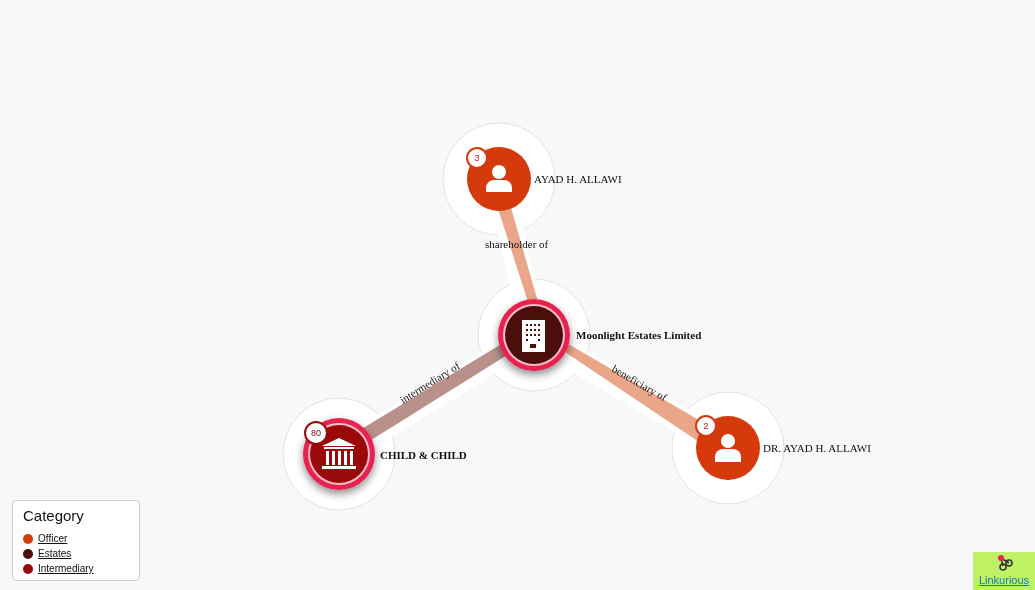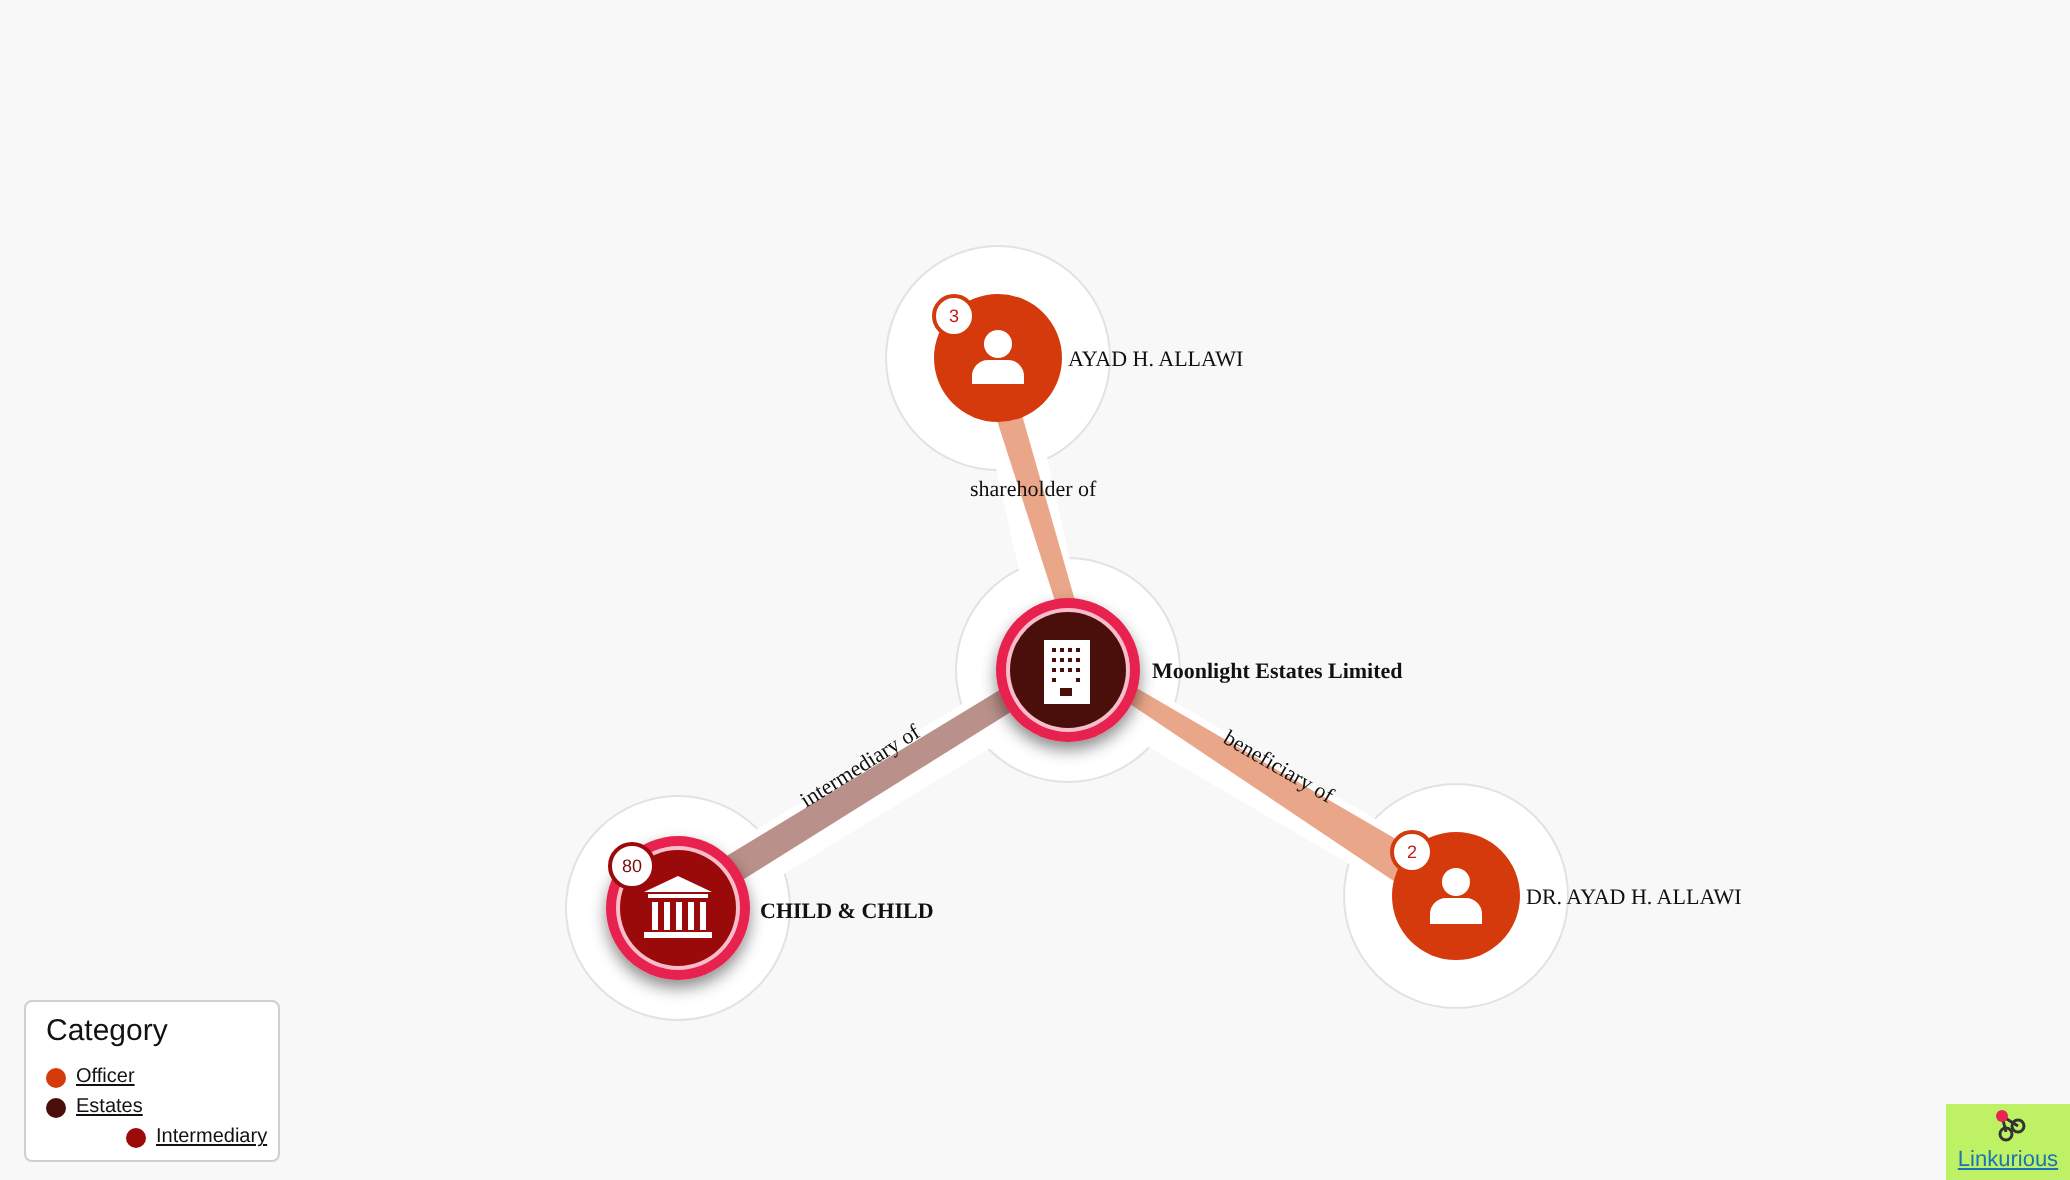--- a/index.html
+++ b/index.html
@@ -122,21 +122,21 @@
 <div class="legend">
   <div class="legend-title">Category</div>
   <div class="legend-item" style="top:32px;">
     <span class="legend-dot" style="background:#d43a0c;"></span>
     <span>Officer</span>
   </div>
   <div class="legend-item" style="top:47px;">
     <span class="legend-dot" style="background:#4a0f0a;"></span>
     <span>Estates</span>
   </div>
-  <div class="legend-item" style="top:62px;margin-left:40px;">
+  <div class="legend-item" style="top:62px;">
     <span class="legend-dot" style="background:#9a0a0a;"></span>
     <span>Intermediary</span>
   </div>
 </div>
 
 <div class="brand">
   <svg class="brand-icon" width="18" height="18" viewBox="0 0 18 18">
     <line x1="5" y1="4" x2="7" y2="12" stroke="#333" stroke-width="1.5"></line>
     <line x1="5" y1="4" x2="13" y2="9" stroke="#333" stroke-width="1.5"></line>
     <circle cx="5" cy="4" r="3" fill="#e8244f"></circle>

